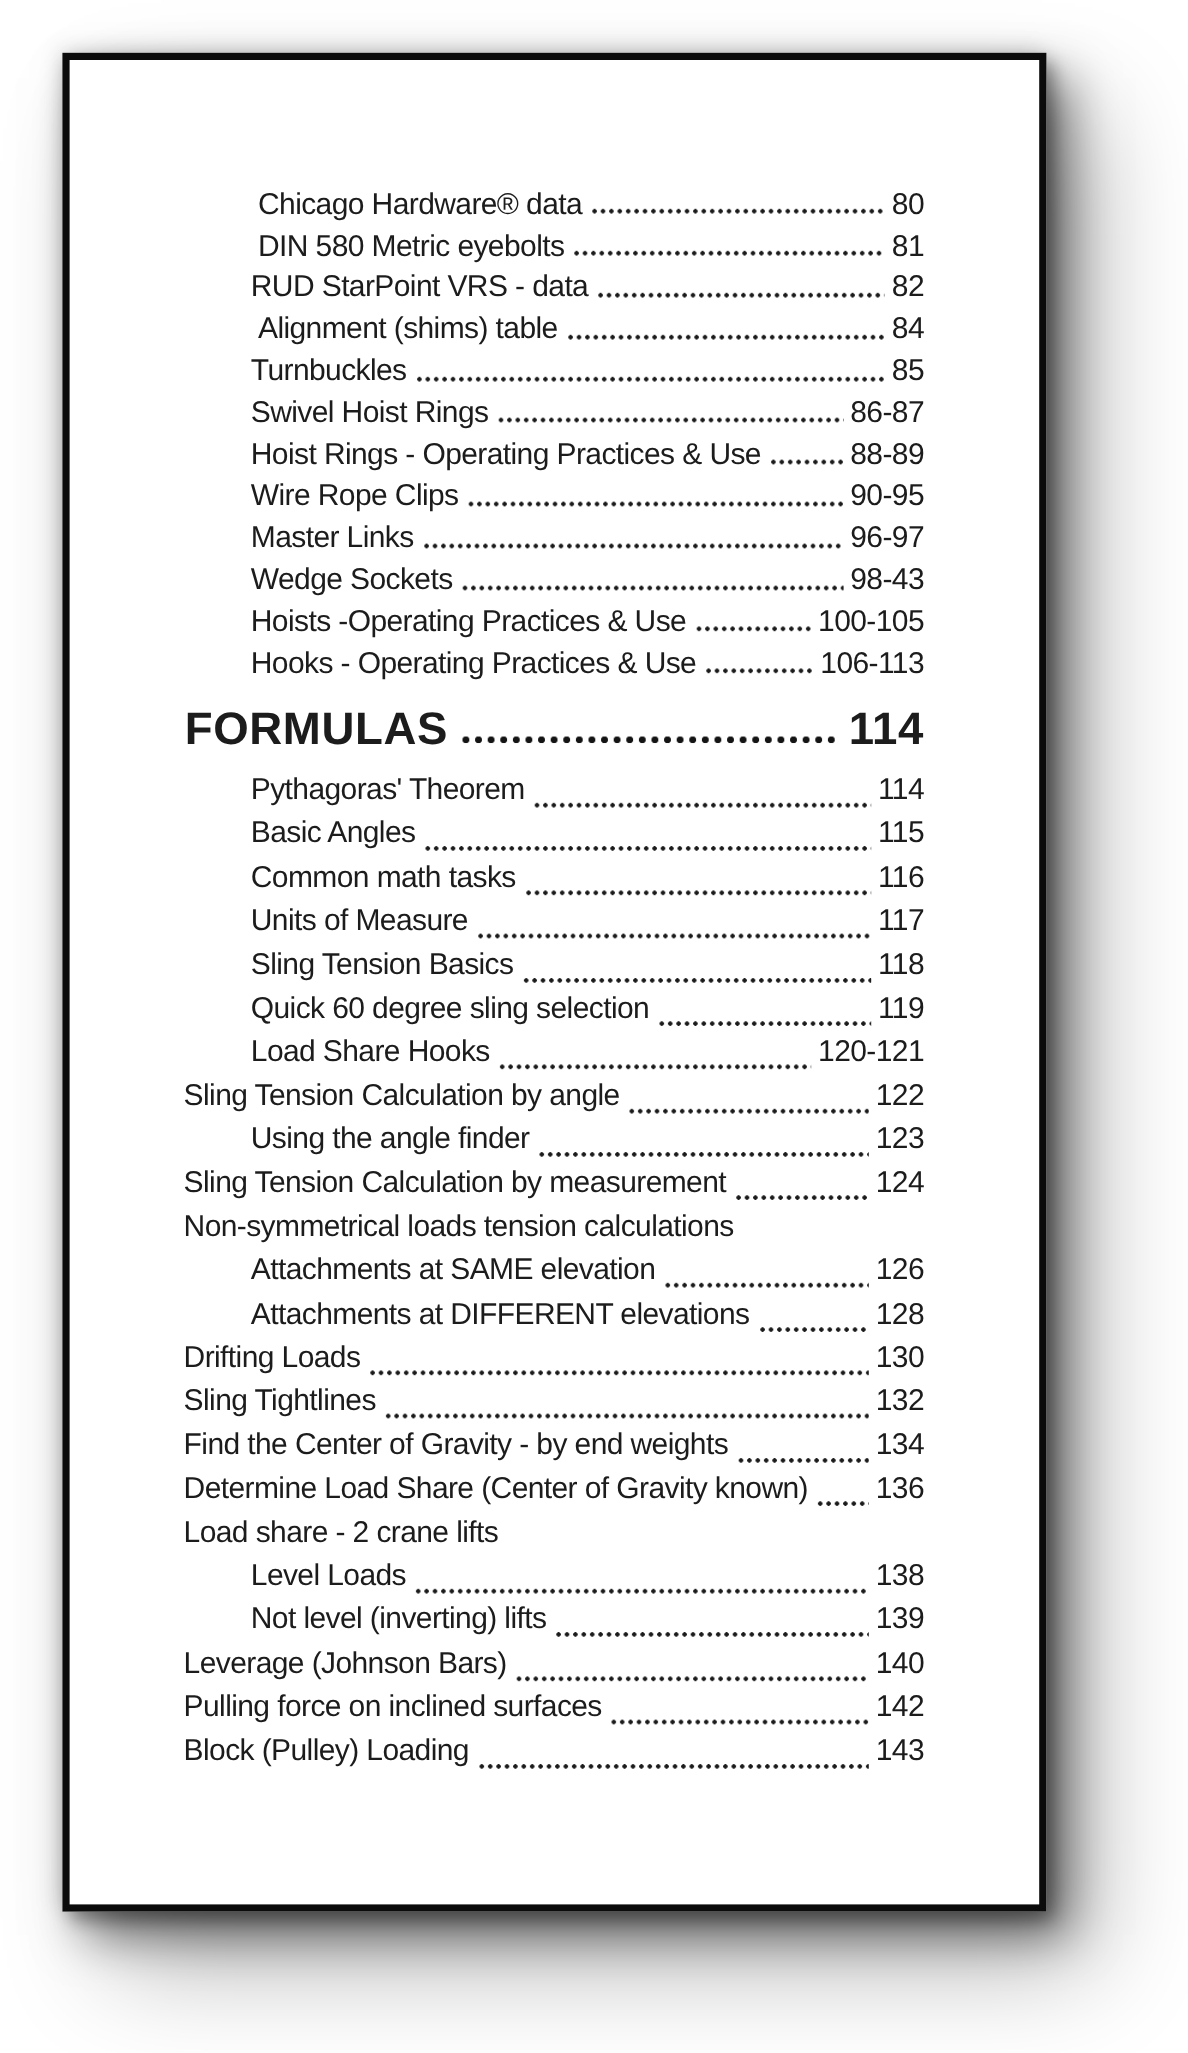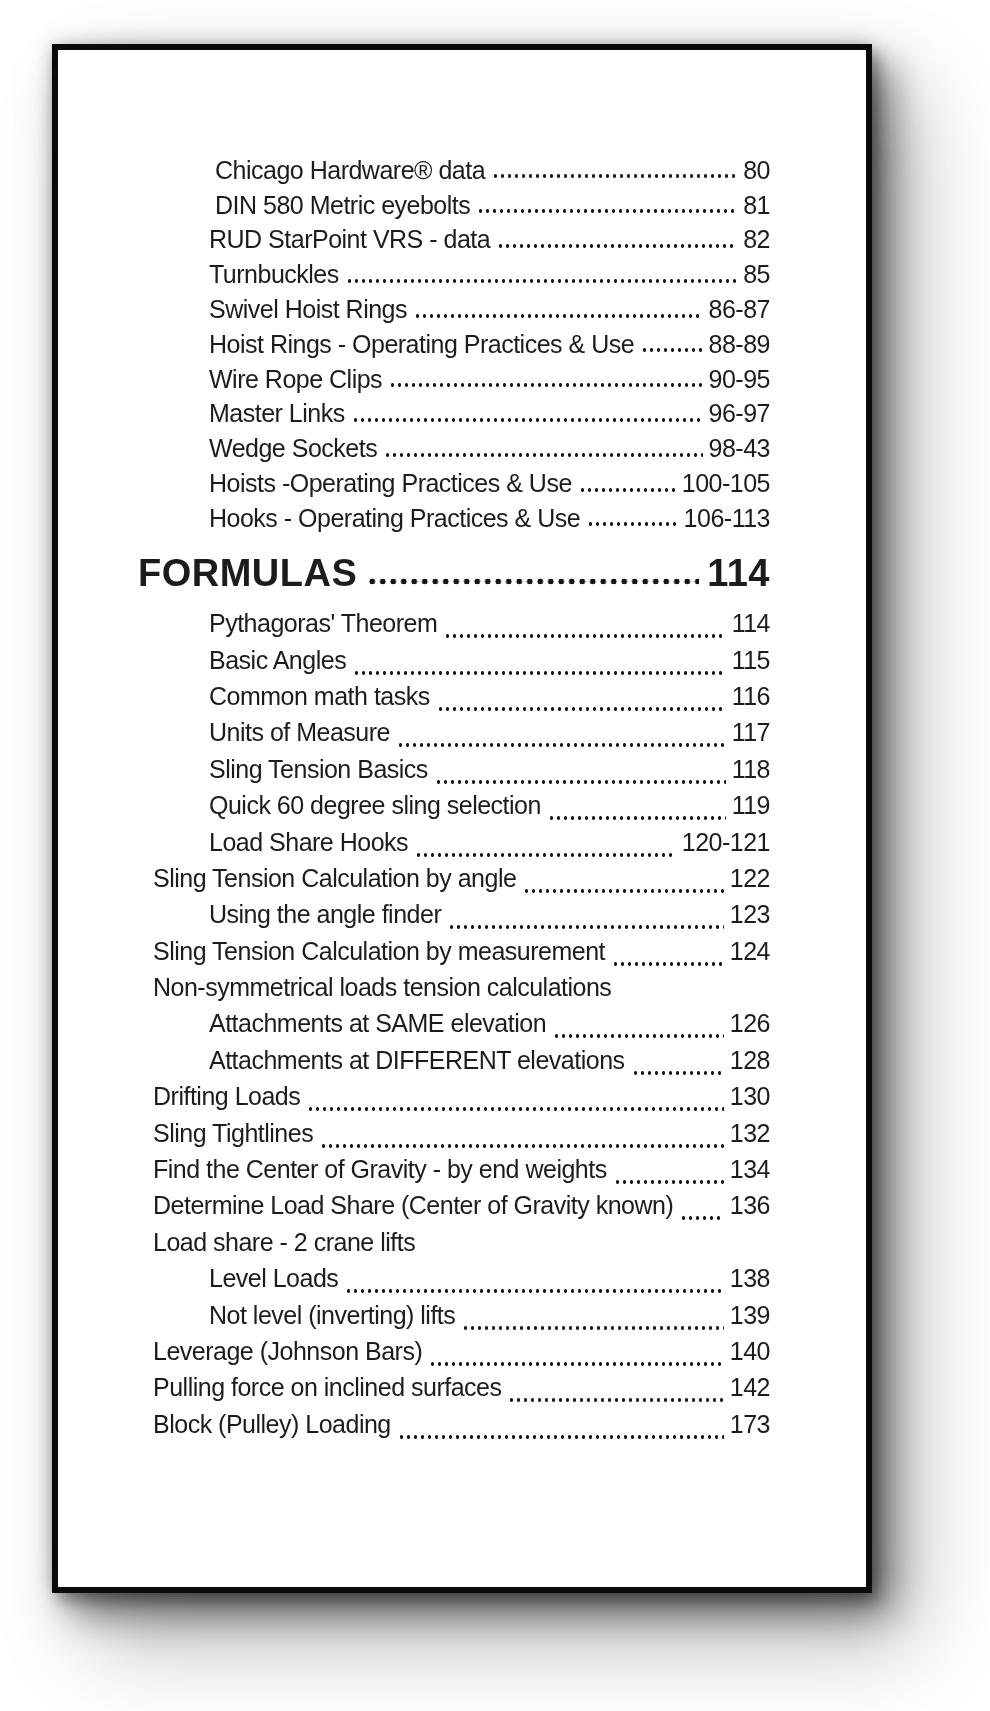--- a/index.html
+++ b/index.html
@@ -56,21 +56,21 @@
     background-position: left center;
   }
   .t-num { flex-shrink: 0; }
   .row-header {
     height: 56px;
     margin-top: 10px;
     font-size: 38px;
     font-weight: bold;
     letter-spacing: 0.5px;
   }
-  .row-header .t-label { margin-left: 0; text-align: right; }
+  .row-header .t-label { margin-left: 16px; text-align: right; }
   .row-header .t-dots {
     height: 7px;
     margin: 16px 8px 0 10px;
     background-image: radial-gradient(circle, #141414 2.7px, transparent 3.1px);
     background-size: 10.5px 7px;
   }
   .row-header .t-num { font-weight: bold; }
 </style>
 </head>
 <body>
@@ -85,20 +85,25 @@
       <div class="t-row indent-2">
     <span class="t-label">DIN 580 Metric eyebolts</span>
     <span class="t-dots"></span>
     <span class="t-num">81</span>
   </div>
       <div class="t-row indent-1">
     <span class="t-label">RUD StarPoint VRS - data</span>
     <span class="t-dots"></span>
     <span class="t-num">82</span>
   </div>
+      <div class="t-row indent-2">
+    <span class="t-label">Alignment (shims) table</span>
+    <span class="t-dots"></span>
+    <span class="t-num">84</span>
+  </div>
       <div class="t-row indent-1">
     <span class="t-label">Turnbuckles</span>
     <span class="t-dots"></span>
     <span class="t-num">85</span>
   </div>
       <div class="t-row indent-1">
     <span class="t-label">Swivel Hoist Rings</span>
     <span class="t-dots"></span>
     <span class="t-num">86-87</span>
   </div>
@@ -241,16 +246,16 @@
     <span class="t-num">140</span>
   </div>
       <div class="t-row indent-0 post">
     <span class="t-label">Pulling force on inclined surfaces</span>
     <span class="t-dots"></span>
     <span class="t-num">142</span>
   </div>
       <div class="t-row indent-0 post">
     <span class="t-label">Block (Pulley) Loading</span>
     <span class="t-dots"></span>
-    <span class="t-num">173</span>
+    <span class="t-num">143</span>
   </div>
     </div>
 </div>
 
 </body></html>

